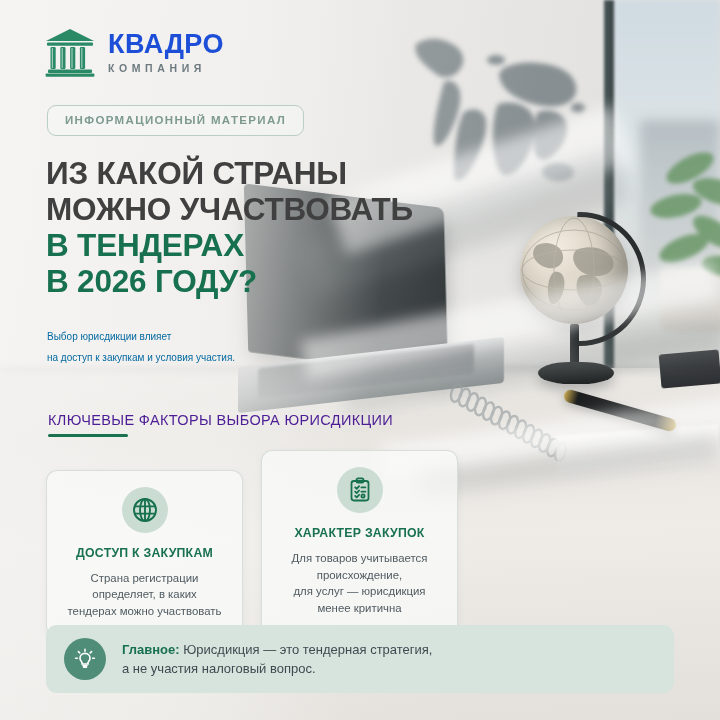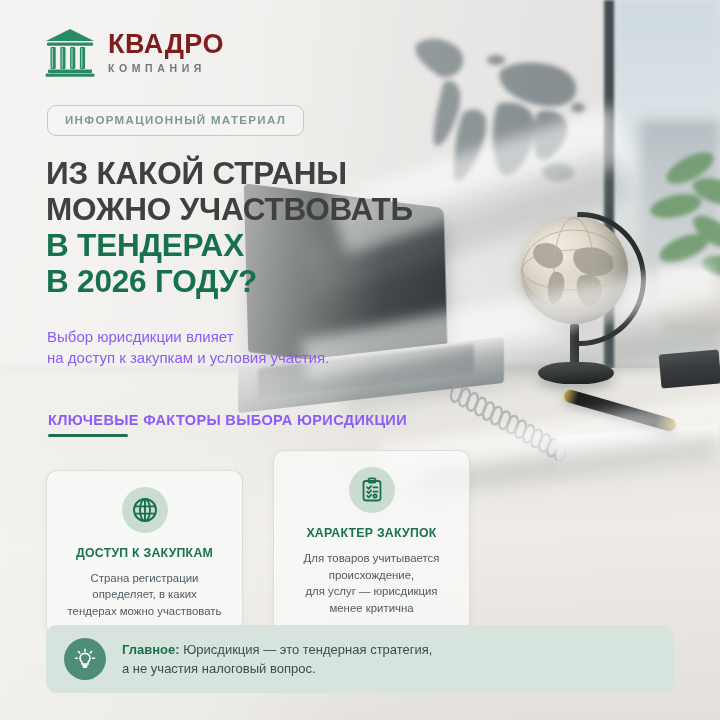--- a/index.html
+++ b/index.html
@@ -121,21 +121,21 @@
   }
   .veil{position:absolute;inset:0;background:linear-gradient(95deg,rgba(245,244,242,.80) 0%,rgba(244,243,241,.58) 34%,rgba(240,240,238,.12) 52%,rgba(240,240,238,0) 70%);}
 
   
   .content{position:absolute;inset:0;}
 
   .logo{position:absolute;left:44px;top:26px;display:flex;align-items:center;gap:12px;}
   .logo-mark{width:52px;height:52px;display:block;}
   .logo-text{display:flex;flex-direction:column;justify-content:center;}
   .logo-name{
-    font-size:27px;font-weight:bold;color:#7f1d1d;letter-spacing:.5px;line-height:1;
+    font-size:27px;font-weight:bold;color:#1d4ed8;letter-spacing:.5px;line-height:1;
   }
   .logo-sub{
     font-size:10.5px;font-weight:bold;color:#6d7a80;letter-spacing:4.6px;
     line-height:1;margin-top:5px;
   }
 
   .badge{
     position:absolute;left:47px;top:105px;
     padding:8px 17px 9px;border:1.3px solid #b9cfc5;border-radius:9px;
     background:rgba(247,249,248,.45);
@@ -145,40 +145,40 @@
   .headline{position:absolute;left:46px;top:155px;width:470px;}
   .h-line{
     font-size:31.5px;font-weight:bold;line-height:36px;letter-spacing:-0.2px;
     white-space:nowrap;
   }
   .h-dark{color:#404040;}
   .h-green{color:#17714e;}
 
   .subtitle{
     position:absolute;left:47px;top:326px;width:400px;
-    font-size:15px;line-height:21px;color:#8b5cf6;
+    font-size:10px;line-height:21px;color:#0369a1;
   }
 
   .section-head{
     position:absolute;left:48px;top:412px;
-    font-size:14.5px;font-weight:bold;letter-spacing:.35px;color:#8b5cf6;
+    font-size:14.5px;font-weight:normal;letter-spacing:.35px;color:#4c1d95;
   }
   .section-rule{
     position:absolute;left:48px;top:434px;width:80px;height:3px;
     background:#1a7250;border-radius:2px;
   }
 
   .cards{position:absolute;left:46px;top:450px;width:628px;display:flex;gap:18px;align-items:flex-end;}
   .card{
     width:197px;border:1px solid rgba(210,218,214,.85);border-radius:11px;
     background:rgba(250,251,250,.72);
     padding:16px 13px 17px;box-sizing:border-box;text-align:center;
     box-shadow:0 2px 7px rgba(110,120,118,.07);
   }
-  .card.tall{padding-bottom:20px;margin-left:12px;}
+  .card.tall{padding-bottom:20px;}
   .ic-circle{
     width:46px;height:46px;border-radius:50%;background:#cbdcd3;
     margin:0 auto 12px;display:flex;align-items:center;justify-content:center;
   }
   .card-title{
     font-size:12.3px;font-weight:bold;color:#19724f;letter-spacing:.25px;
     line-height:16px;margin-bottom:9px;
   }
   .card-body{font-size:11.4px;line-height:16.5px;color:#4f5a60;}
 

